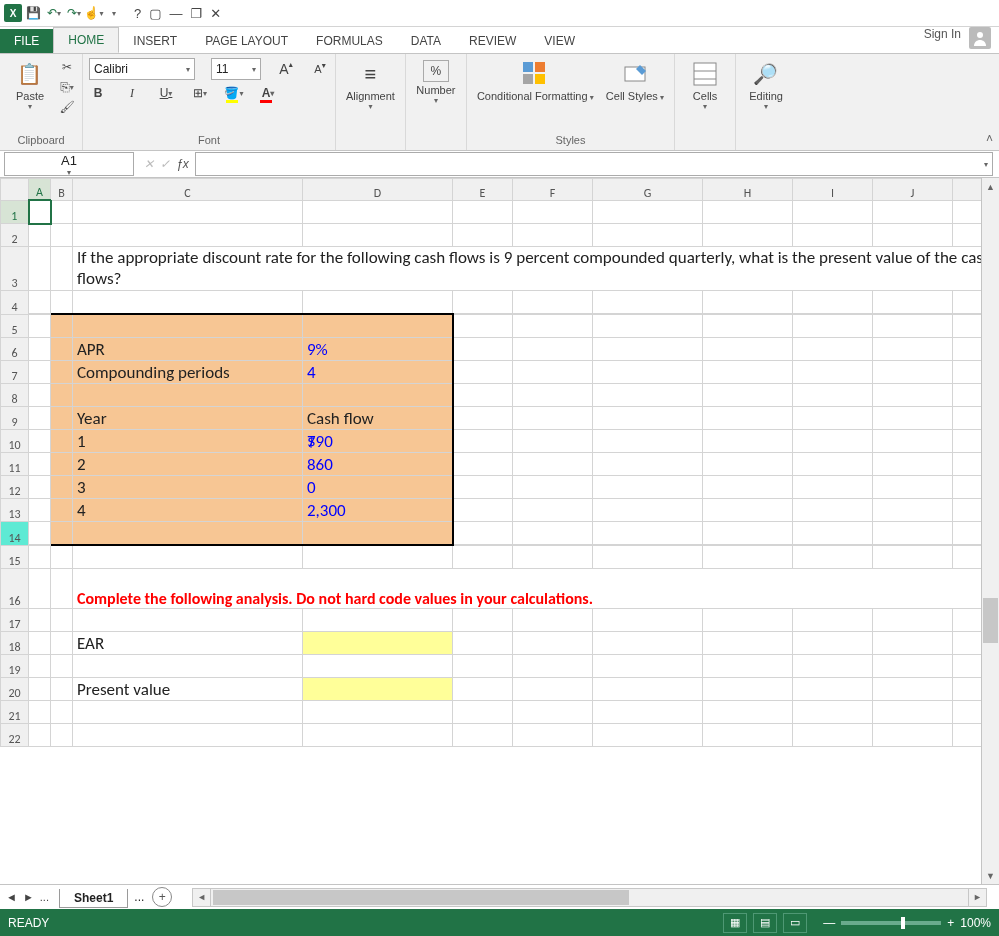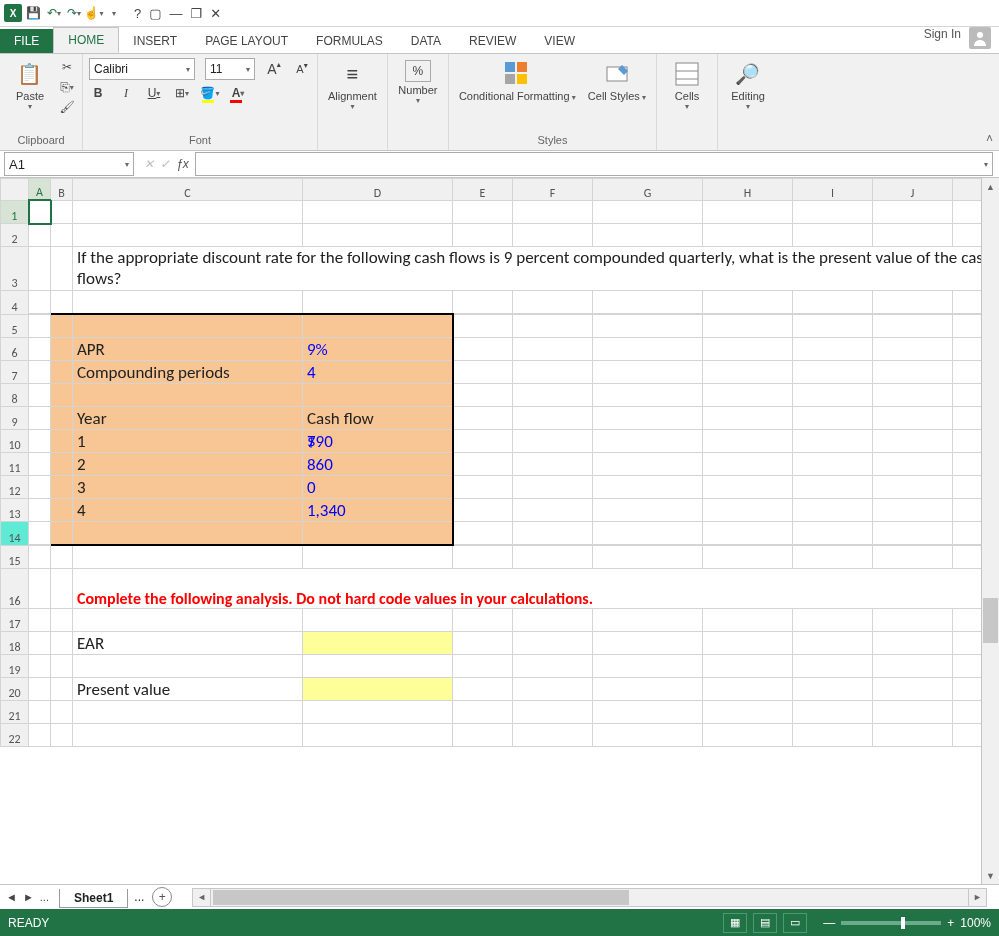--- a/index.html
+++ b/index.html
@@ -21,29 +21,29 @@
 .signin .avatar{width:22px;height:22px;background:#bbb;display:flex;align-items:center;justify-content:center;border-radius:2px;}
 
 .ribbon{height:96px;background:#f1f1f1;border-top:1px solid #c4c4c4;border-bottom:1px solid #c4c4c4;display:flex;position:relative;}
 .group{display:flex;flex-direction:column;padding:4px 6px;border-right:1px solid #d9d9d9;}
 .group .buttons{flex:1;display:flex;align-items:flex-start;gap:4px;}
 .group .label{text-align:center;font-size:11px;color:#666;padding-top:2px;position:relative;}
 .big-btn{display:flex;flex-direction:column;align-items:center;justify-content:flex-start;padding:2px 4px;color:#444;min-width:40px;}
 .big-btn .ic{width:28px;height:28px;display:flex;align-items:center;justify-content:center;font-size:20px;}
 .big-btn .lbl{font-size:11px;text-align:center;line-height:12px;margin-top:2px;}
 .col{display:flex;flex-direction:column;gap:2px;}
-.row{display:flex;align-items:center;gap:10px;}
+.row{display:flex;align-items:center;gap:16px;}
 .small-ic{width:18px;height:18px;display:flex;align-items:center;justify-content:center;font-size:12px;color:#444;}
 .font-combo{width:96px;height:20px;border:1px solid #ababab;background:#fff;font-size:12px;padding:0 4px;display:flex;align-items:center;justify-content:space-between;}
 .size-combo{width:40px;height:20px;border:1px solid #ababab;background:#fff;font-size:12px;padding:0 4px;display:flex;align-items:center;justify-content:space-between;}
 .dd{font-size:8px;color:#666;}
 .collapse-ic{position:absolute;right:6px;bottom:4px;font-size:12px;color:#666;}
 
 .fb-row{height:26px;border-bottom:1px solid #c4c4c4;display:flex;align-items:center;background:#fff;}
-.name-box{width:120px;height:22px;border:1px solid #ababab;margin:0 4px;display:flex;align-items:center;justify-content:space-between;padding:0 4px;font-size:13px;}
+.name-box{width:120px;height:22px;border:1px solid #ababab;margin:0 4px;display:flex;align-items:center;justify-content:space-between;padding:0 4px;font-size:13px;flex-direction:column;}
 .fb-btns{display:flex;align-items:center;gap:6px;padding:0 6px;color:#999;}
 .fb-btns span{font-style:italic;}
 .formula-bar{flex:1;height:22px;border:1px solid #ababab;margin-right:6px;background:#fff;display:flex;align-items:center;padding:0 4px;}
 .formula-bar .exp{margin-left:auto;font-size:8px;color:#666;}
 
 .grid-wrap{flex:1;display:flex;overflow:hidden;position:relative;}
 .grid{flex:1;overflow:hidden;}
 table.sheet{border-collapse:collapse;table-layout:fixed;width:980px;}
 table.sheet th,table.sheet td{border:1px solid #d4d4d4;font-size:14px;font-family:Calibri,Arial,sans-serif;height:22px;padding:0 4px;text-align:left;vertical-align:bottom;overflow:hidden;white-space:nowrap;}
 table.sheet thead th{background:#f0f0f0;color:#555;font-weight:normal;text-align:center;font-size:12px;height:20px;position:relative;}
@@ -463,21 +463,21 @@
             <td style="background: rgb(255, 255, 255); border-color: rgb(212, 212, 212);"></td>
             <td style="background: rgb(255, 255, 255); border-color: rgb(212, 212, 212);"></td>
             <td style="background: rgb(255, 255, 255); border-color: rgb(212, 212, 212);"></td>
             <td style="background: rgb(255, 255, 255); border-color: rgb(212, 212, 212);"></td>
           </tr>
         <tr class="orange">
             <th style="background:#f0f0f0;">13</th>
             <td style="background:#fff;border-color:#d4d4d4;"></td>
             <td></td>
             <td class="num" style="font-size:17px;">4</td>
-            <td class="num bluev ore" style="font-size:17px;">1,340</td>
+            <td class="num bluev ore" style="font-size:17px;">2,300</td>
             <td style="background: rgb(255, 255, 255); border-color: rgb(212, 212, 212);"></td>
             <td style="background: rgb(255, 255, 255); border-color: rgb(212, 212, 212);"></td>
             <td style="background: rgb(255, 255, 255); border-color: rgb(212, 212, 212);"></td>
             <td style="background: rgb(255, 255, 255); border-color: rgb(212, 212, 212);"></td>
             <td style="background: rgb(255, 255, 255); border-color: rgb(212, 212, 212);"></td>
             <td style="background: rgb(255, 255, 255); border-color: rgb(212, 212, 212);"></td>
             <td style="background: rgb(255, 255, 255); border-color: rgb(212, 212, 212);"></td>
           </tr>
         <tr class="orange bot">
             <th style="background:#5eead4;">14</th>

